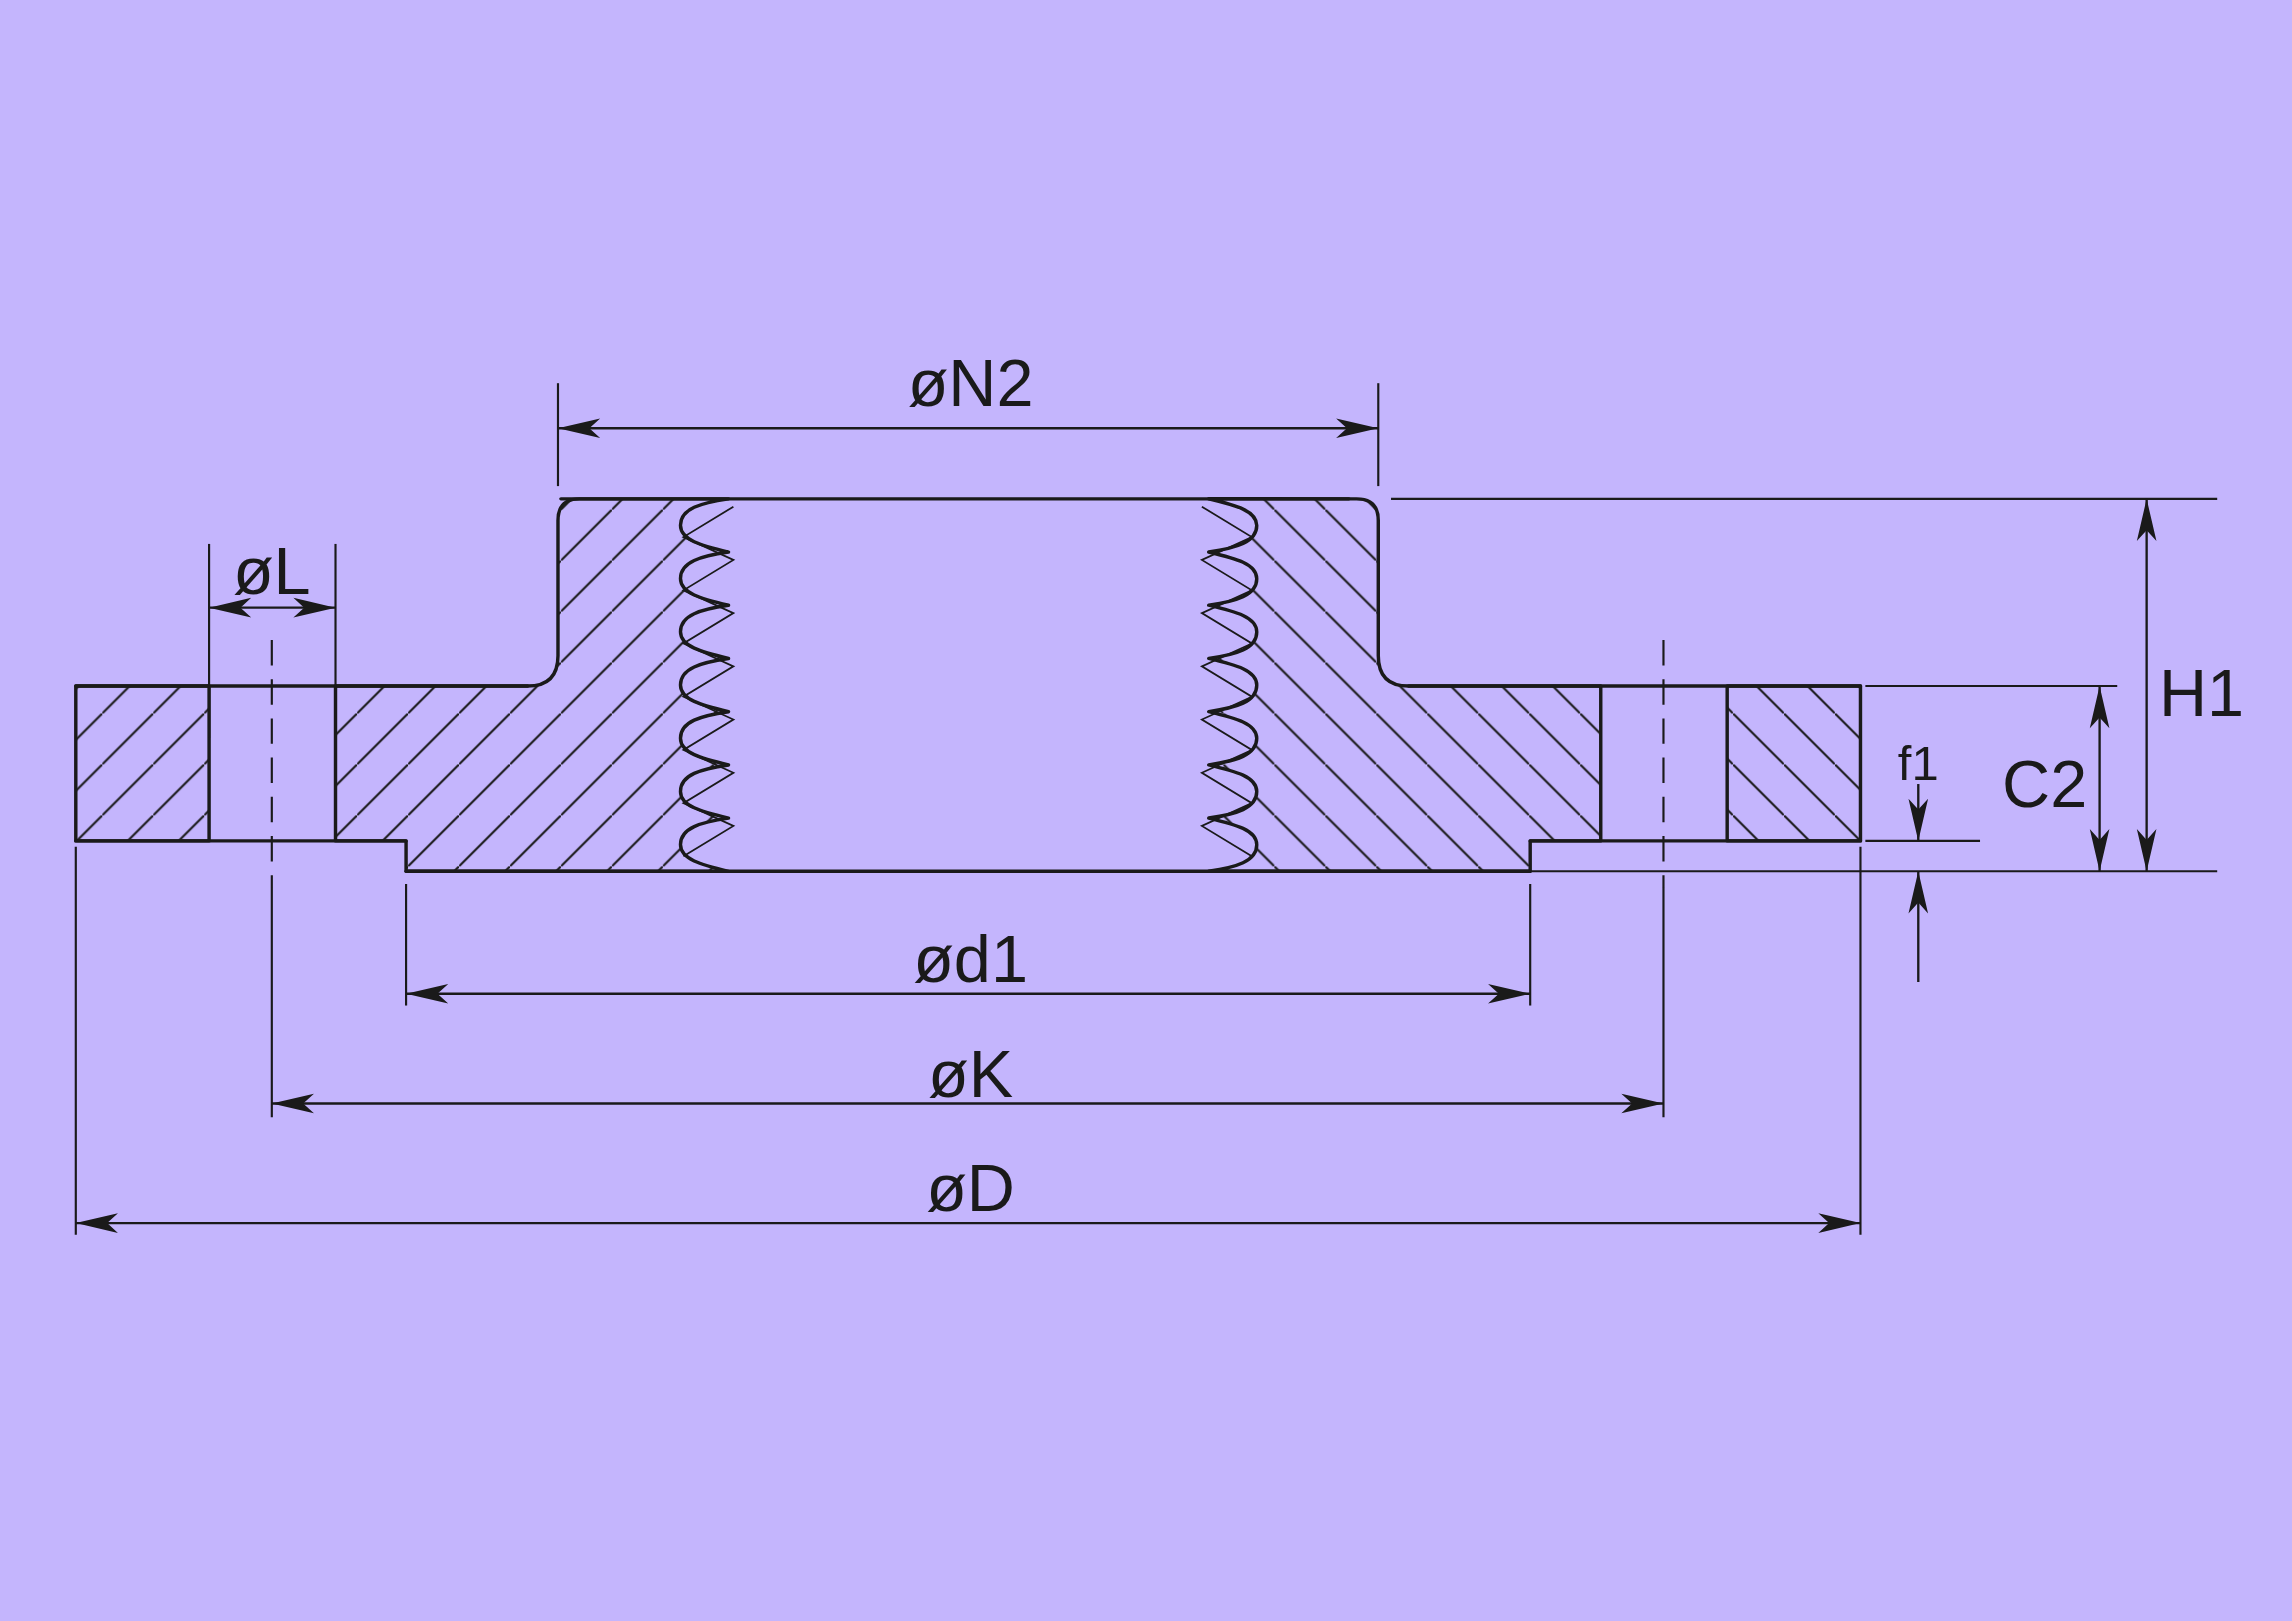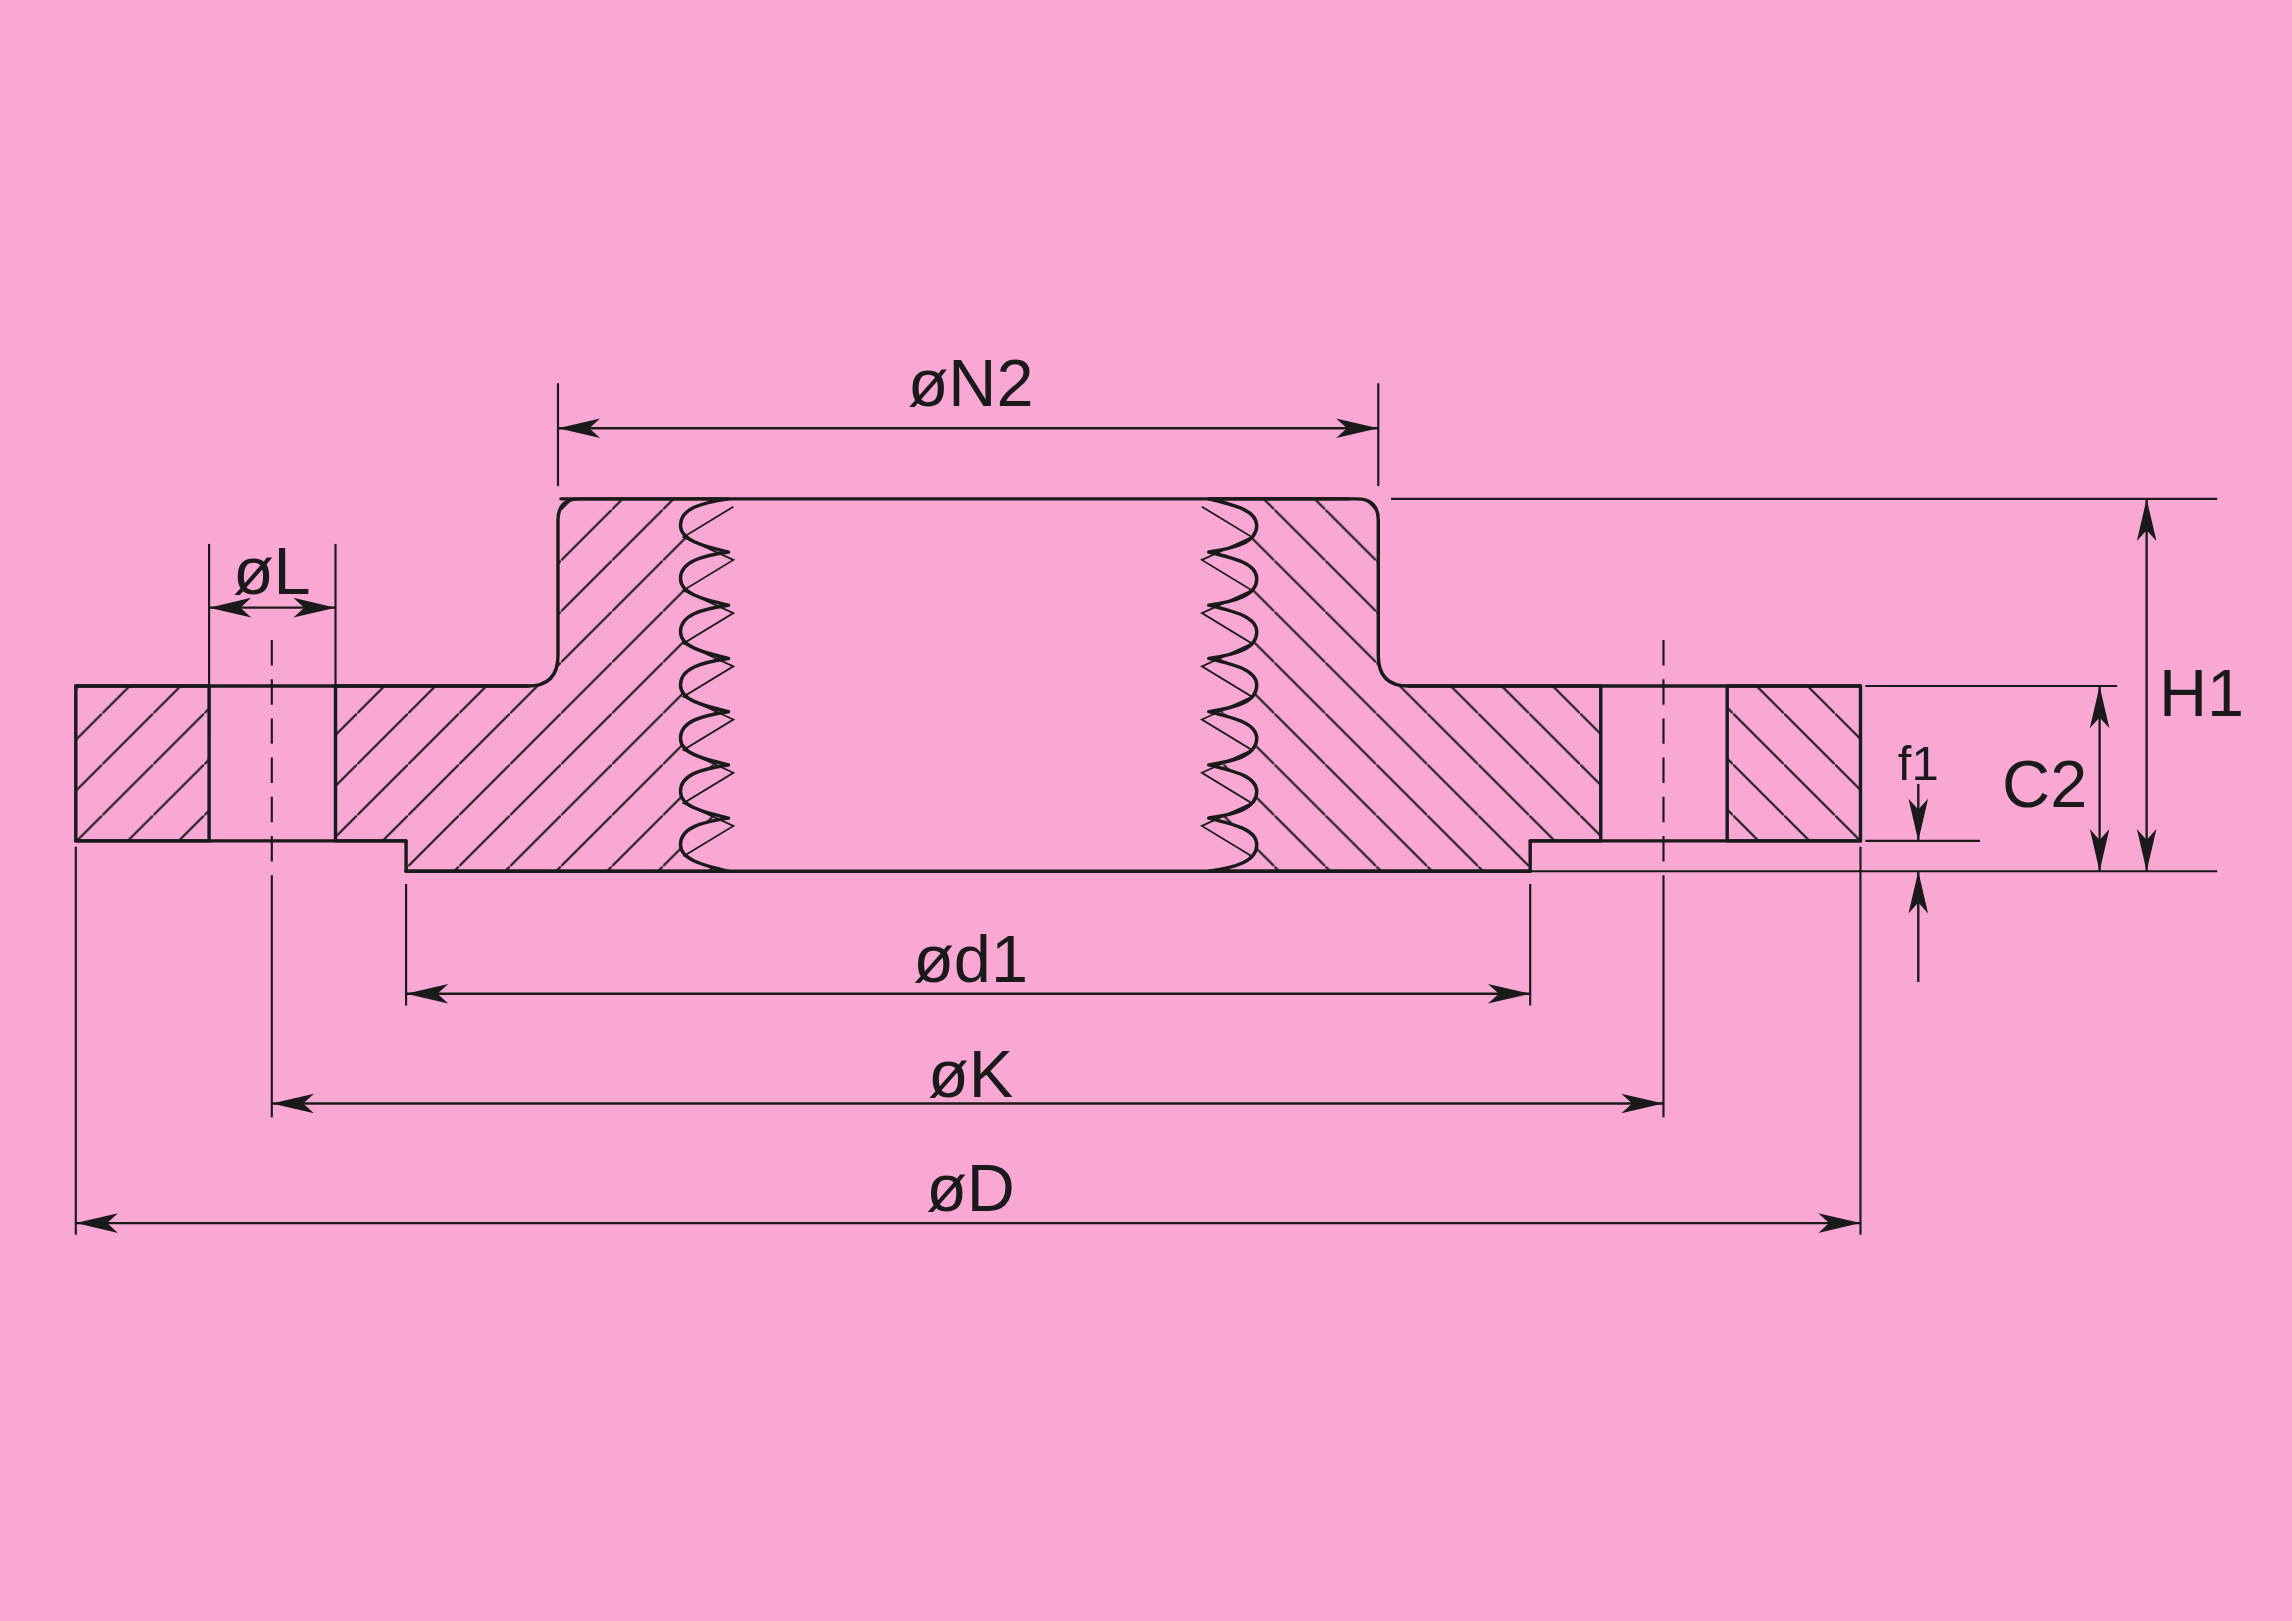--- a/index.html
+++ b/index.html
@@ -4,21 +4,21 @@
 <style>
   html, body {
     margin: 0;
     padding: 0;
     background: #ffffff;
   }
   .page {
     position: relative;
     width: 2293px;
     height: 1621px;
-    background: #f9a8d4;
+    background: #c4b5fd;
     font-family: "Liberation Sans", sans-serif;
     overflow: hidden;
   }
   svg { display: block; }
   text.dim-label {
     font-family: "Liberation Sans", "DejaVu Sans", sans-serif;
     font-size: 68px;
     fill: #1a1a1a;
     text-anchor: middle;
   }

